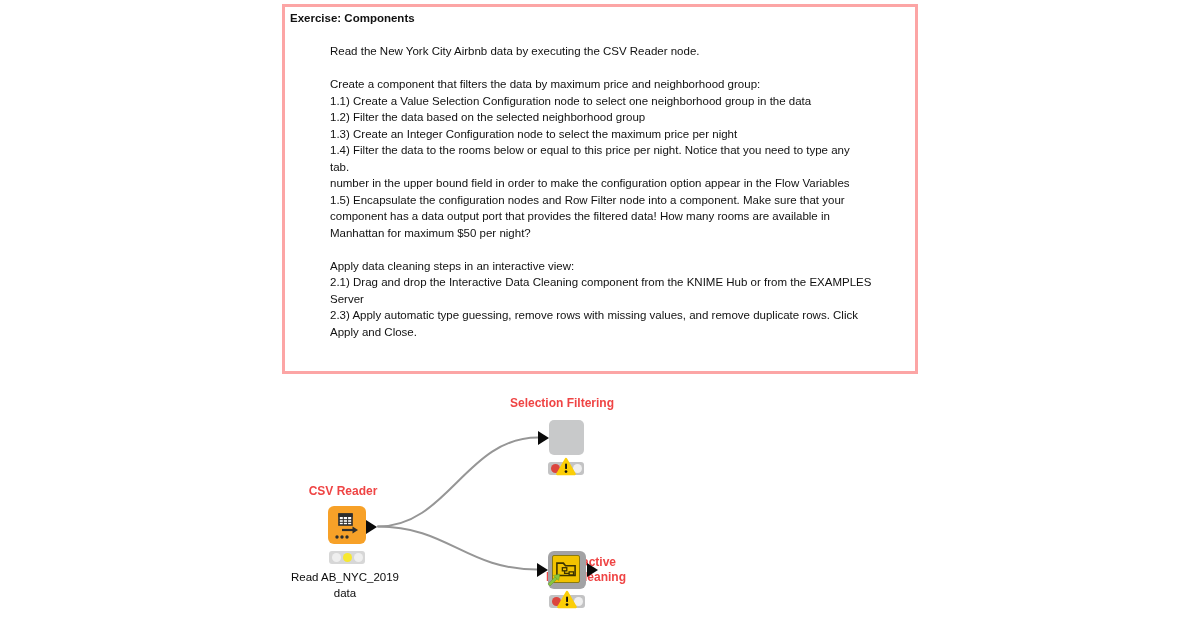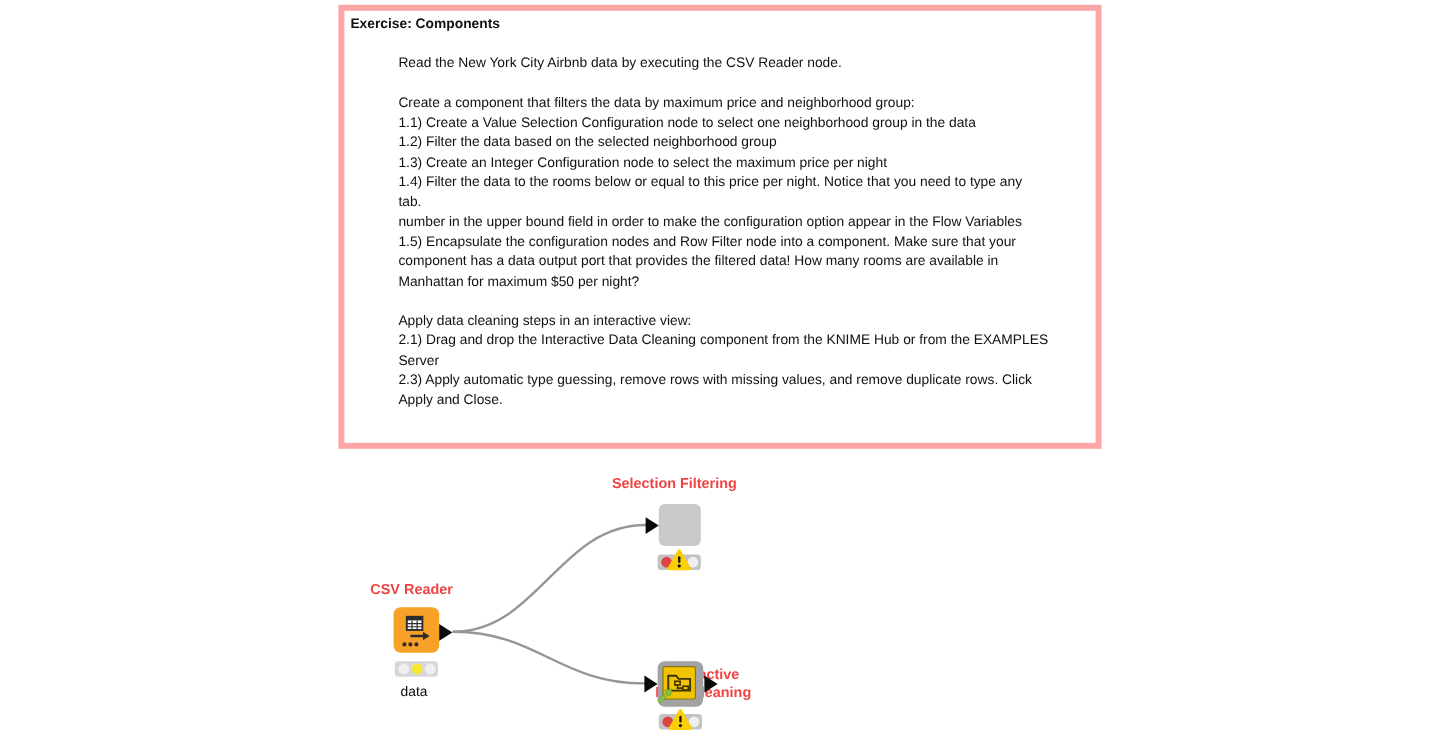--- a/index.html
+++ b/index.html
@@ -4,21 +4,21 @@
 <style>
   html,body{margin:0;padding:0;}
   body{
     width:1200px;height:630px;position:relative;background:#ffffff;
     font-family:"Liberation Sans","DejaVu Sans",sans-serif;color:#111;
     overflow:hidden;
   }
   
   .annotation{
     position:absolute;left:282px;top:4px;width:636px;height:370px;
-    box-sizing:border-box;border:5px solid #fca5a5;background:#fff;
+    box-sizing:border-box;border:3px solid #fca5a5;background:#fff;
     padding:3px 5px;font-size:11.5px;line-height:16.5px;color:#111;
   }
   .annotation .title{font-weight:bold;}
   .annotation .para{margin:0 0 16.5px 0;padding-left:40px;}
   .annotation .para:last-child{margin-bottom:16px;}
   .annotation .line{display:block;}
   
   .wires{position:absolute;left:0;top:0;width:1200px;height:630px;pointer-events:none;}
   .node-label{
     position:absolute;width:200px;text-align:center;
@@ -121,20 +121,21 @@
 </div>
 <div class="port" style="left:366px;top:519.5px;"></div>
 
 <div class="tl tl-idle" style="left:329px;top:551px;">
   <span class="dot off d1"></span>
   <span class="dot yellow d2"></span>
   <span class="dot off d3"></span>
 </div>
 
 <div class="node-comment" style="left:245px;top:569px;">
+  <span class="line" style="display:block">Read AB_NYC_2019</span>
   <span class="line" style="display:block">data</span>
 </div>
 
 <div class="node-label" style="left:462px;top:396px;">Selection Filtering</div>
 
 <div class="node node-sf"></div>
 <div class="port" style="left:538px;top:430.5px;"></div>
 
 <div class="tl tl-warn" style="left:548px;top:462px;">
   <span class="dot red d1"></span>

